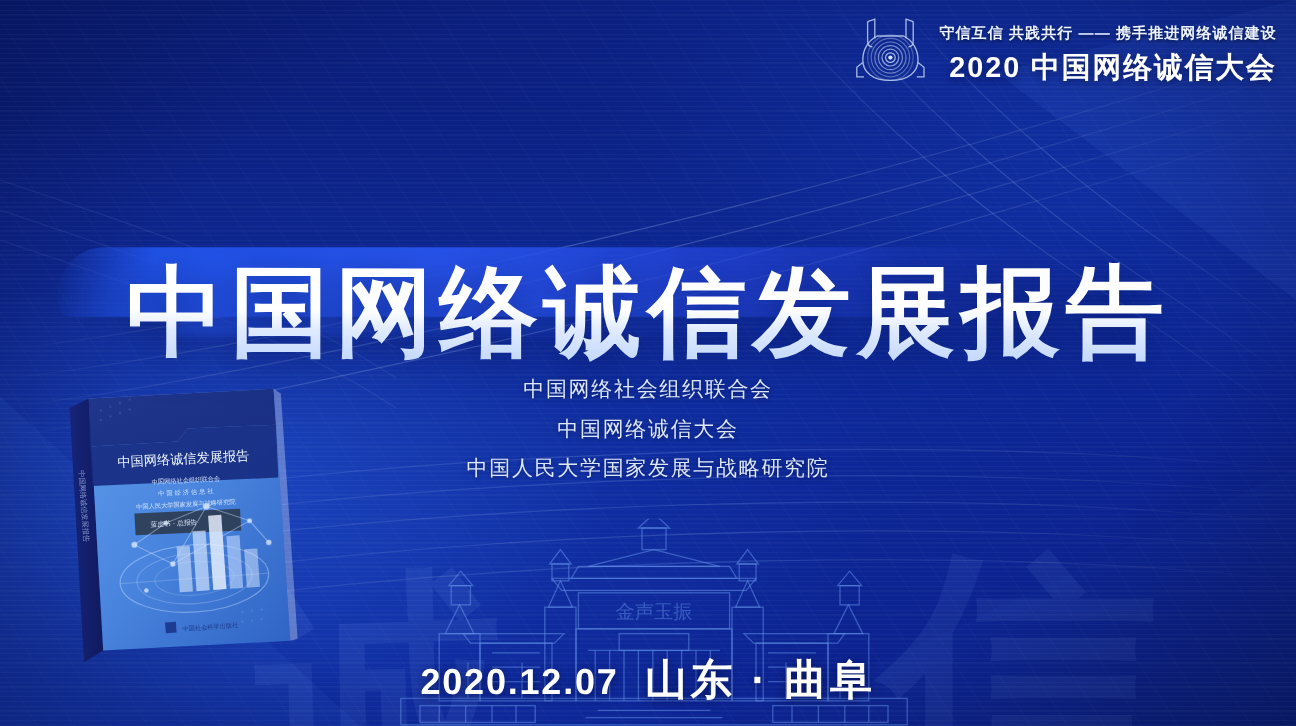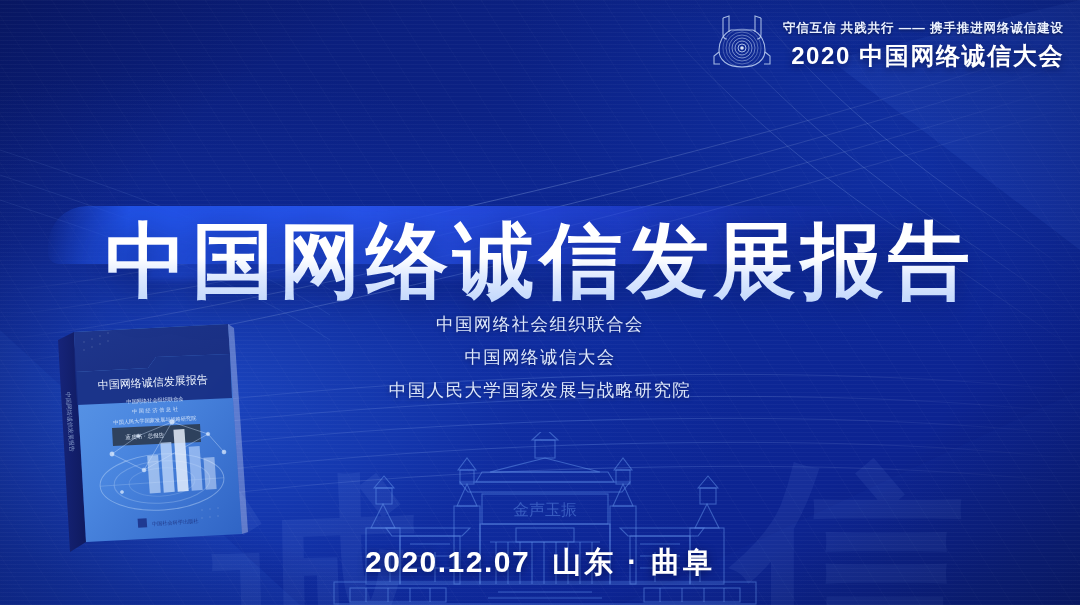--- a/index.html
+++ b/index.html
@@ -94,21 +94,21 @@
     text-shadow:0 1px 4px rgba(0,8,50,.5);
   }
 
   
   #footer{
     position:absolute;left:0;right:0;top:543px;text-align:right;
     display:flex;justify-content:center;align-items:baseline;gap:22px;
     color:#ffffff;font-weight:700;white-space:nowrap;
   }
   #footer-date{font-size:30px;letter-spacing:1.5px;text-shadow:0 2px 9px rgba(0,10,60,.7);}
-  #footer-location{font-size:29px;letter-spacing:3px;text-shadow:0 2px 9px rgba(0,10,60,.7);}
+  #footer-location{font-size:35px;letter-spacing:3px;text-shadow:0 2px 9px rgba(0,10,60,.7);}
 
   
   #book{position:absolute;left:52px;top:302px;width:205px;height:252px;}
   .bk{position:absolute;}
 
   
   #archway{position:absolute;left:330px;top:432px;width:430px;height:173px;opacity:.85;}
 </style>
 </head>
 <body>

